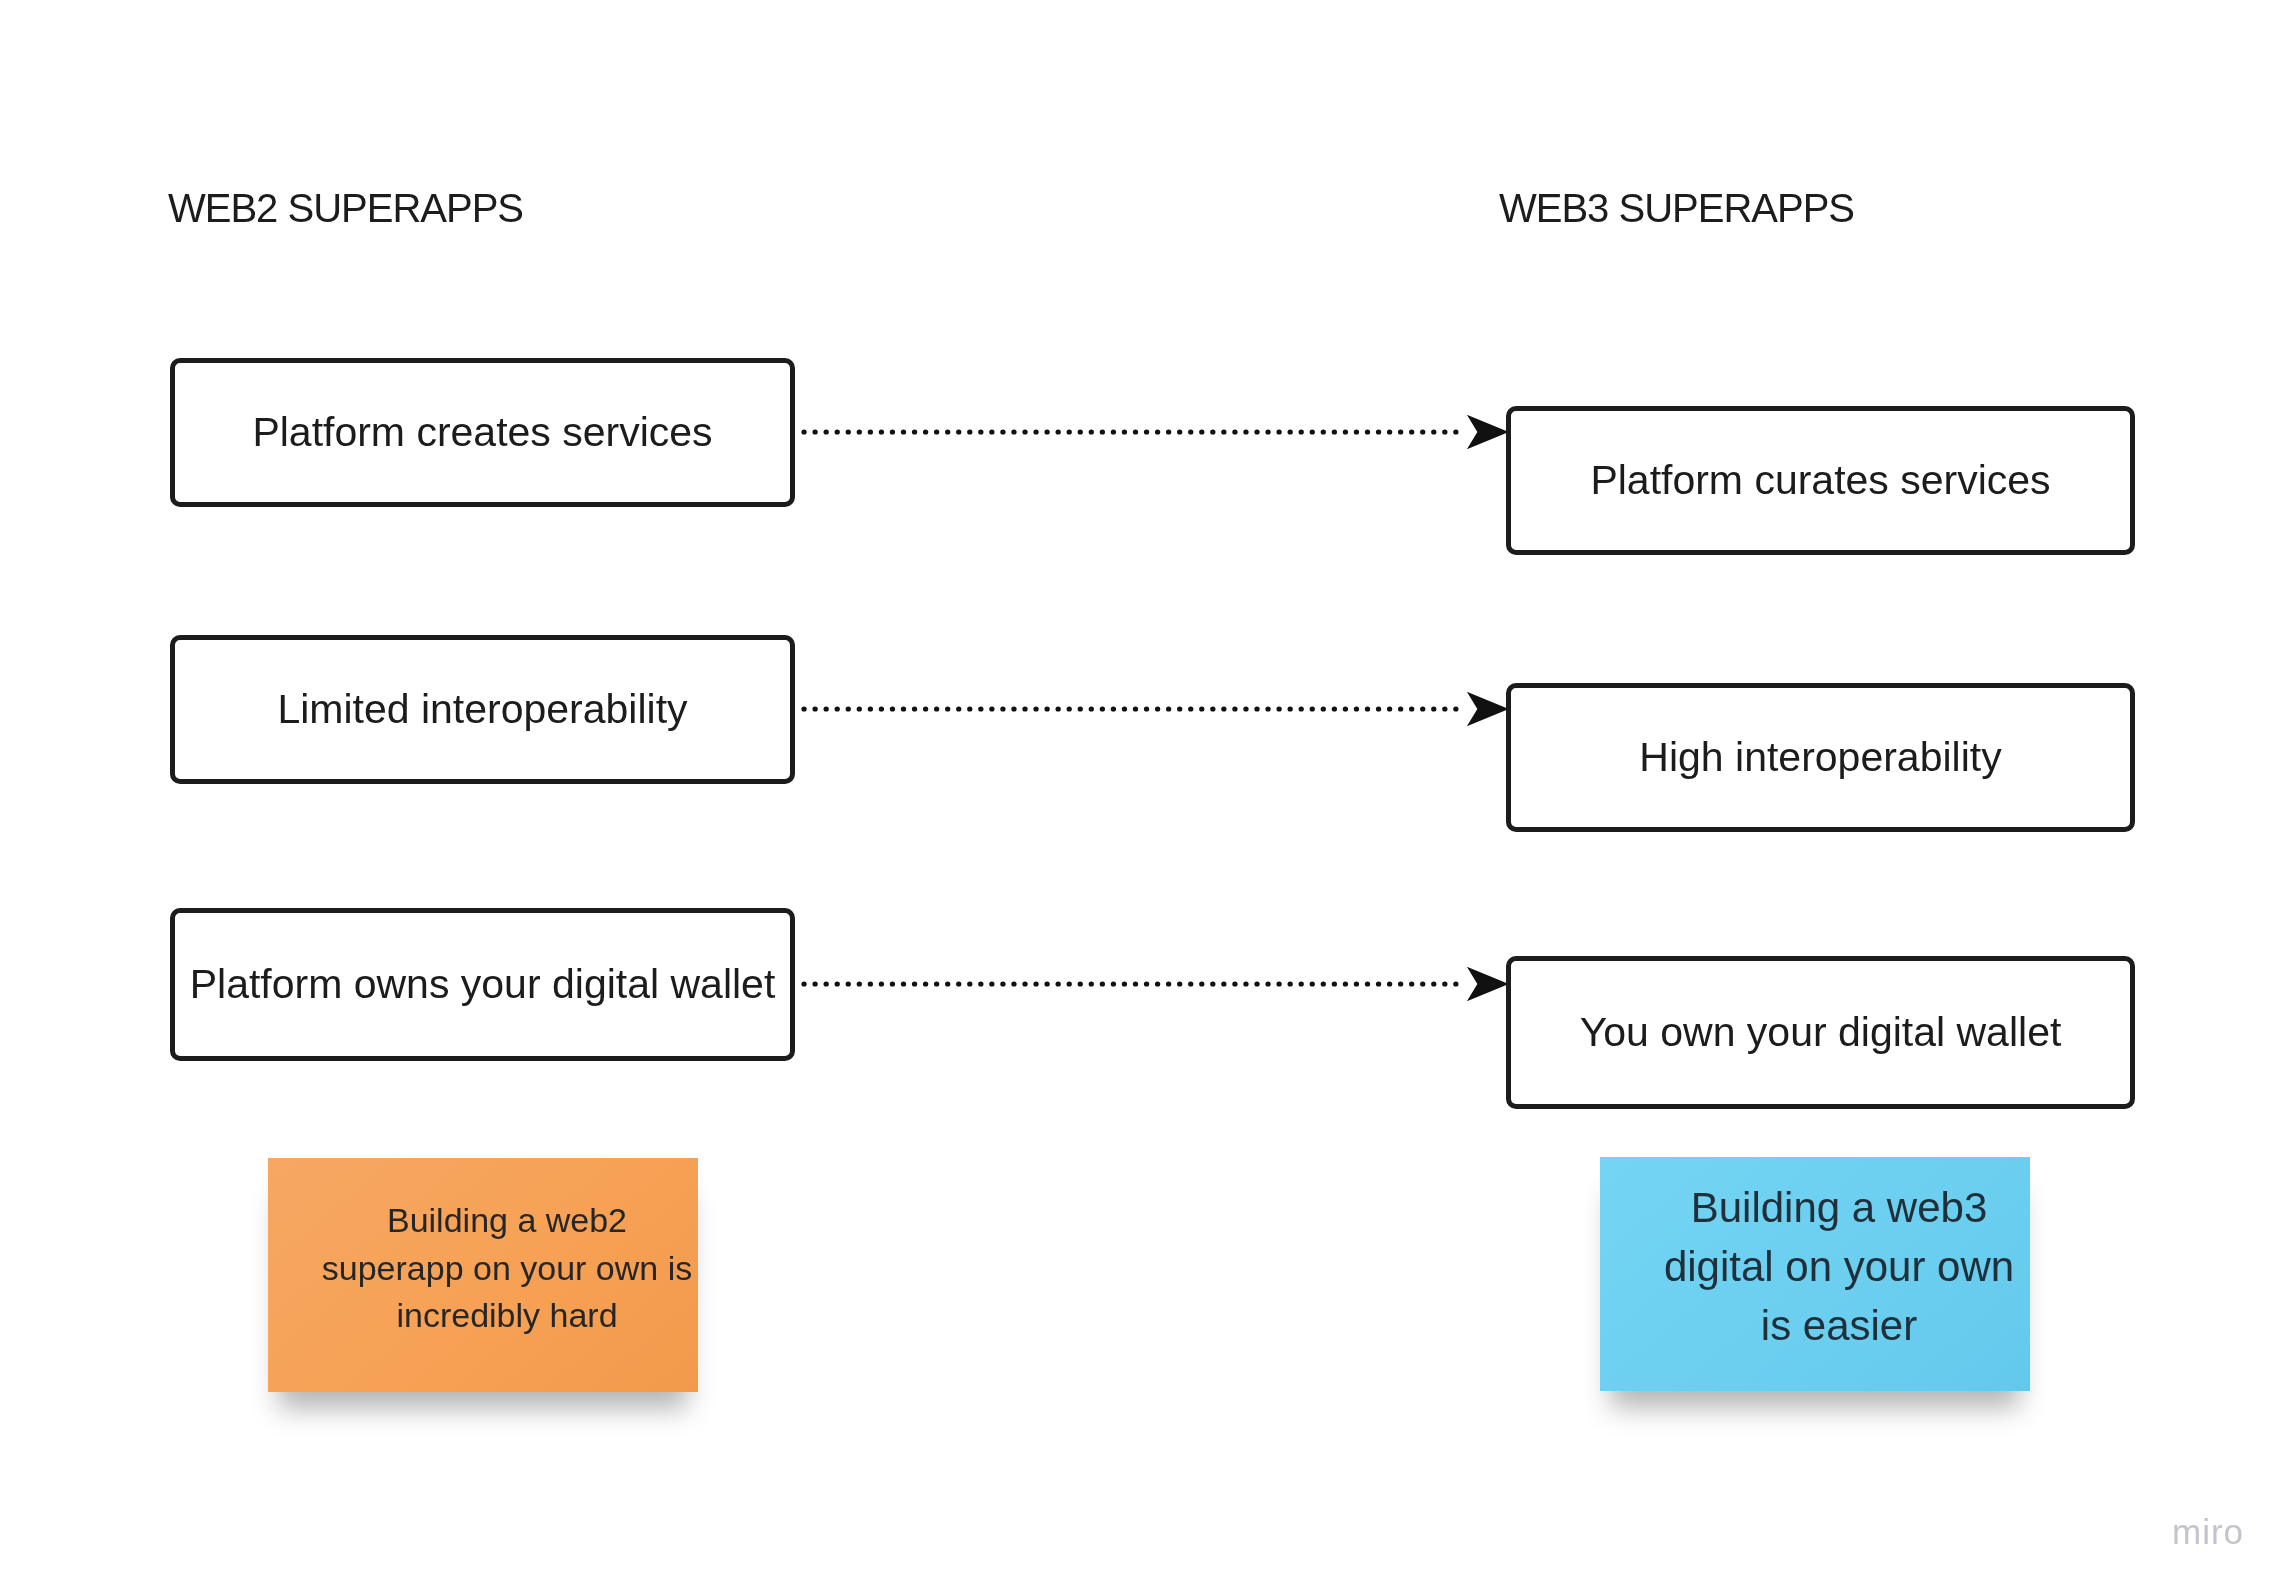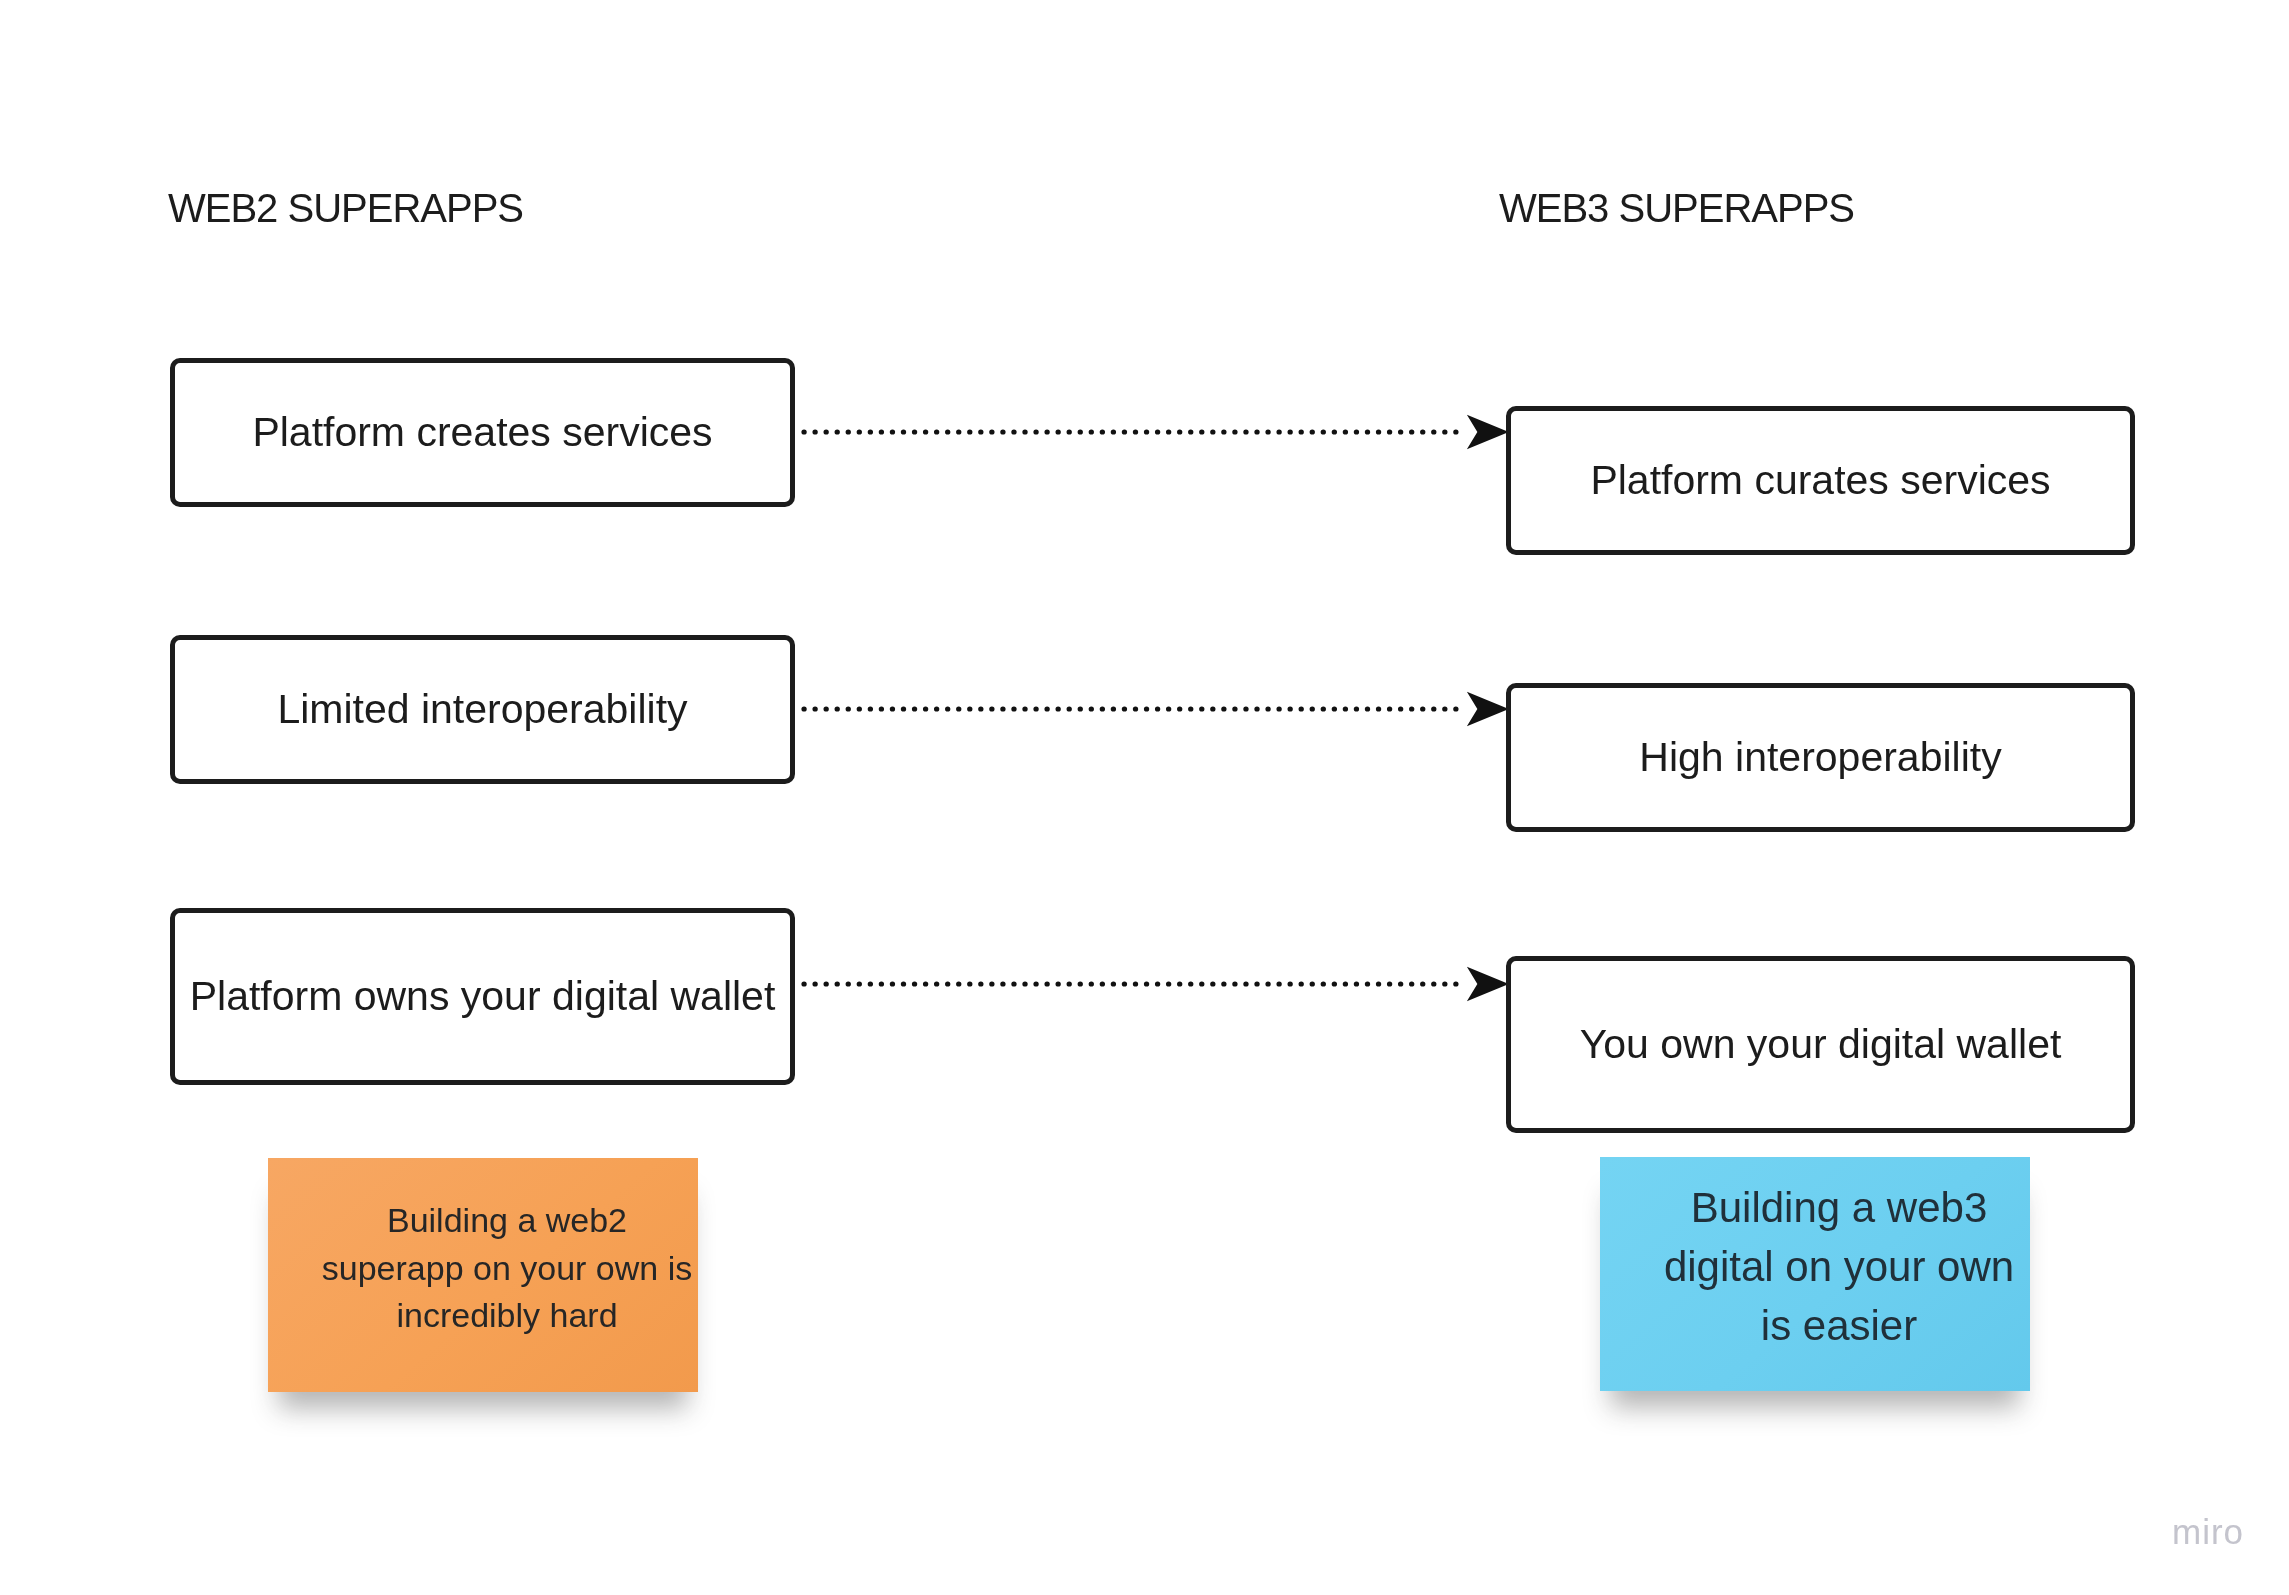--- a/index.html
+++ b/index.html
@@ -38,21 +38,21 @@
     text-align: center;
     font-size: 41px;
     line-height: 1.25;
     color: #1c1c1c;
     padding: 0 11.5px;
   }
   .shape.left-col  { left: 170px;  width: 625px; }
   .shape.right-col { left: 1506px; width: 629px; margin-top: 48px; }
   .shape.row0 { top: 358px; height: 149px; }
   .shape.row1 { top: 635px; height: 149px; }
-  .shape.row2 { top: 908px; height: 177px; }
+  .shape.row2 { top: 908px; height: 153px; }
 
   .arrow {
     position: absolute;
     left: 799px;
     width: 711px;
     height: 40px;
   }
   .arrow.row0 { top: 412px; }
   .arrow.row1 { top: 689px; }
   .arrow.row2 { top: 964px; }

